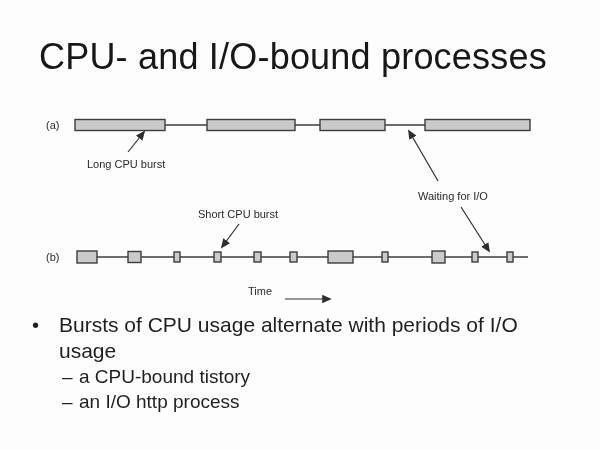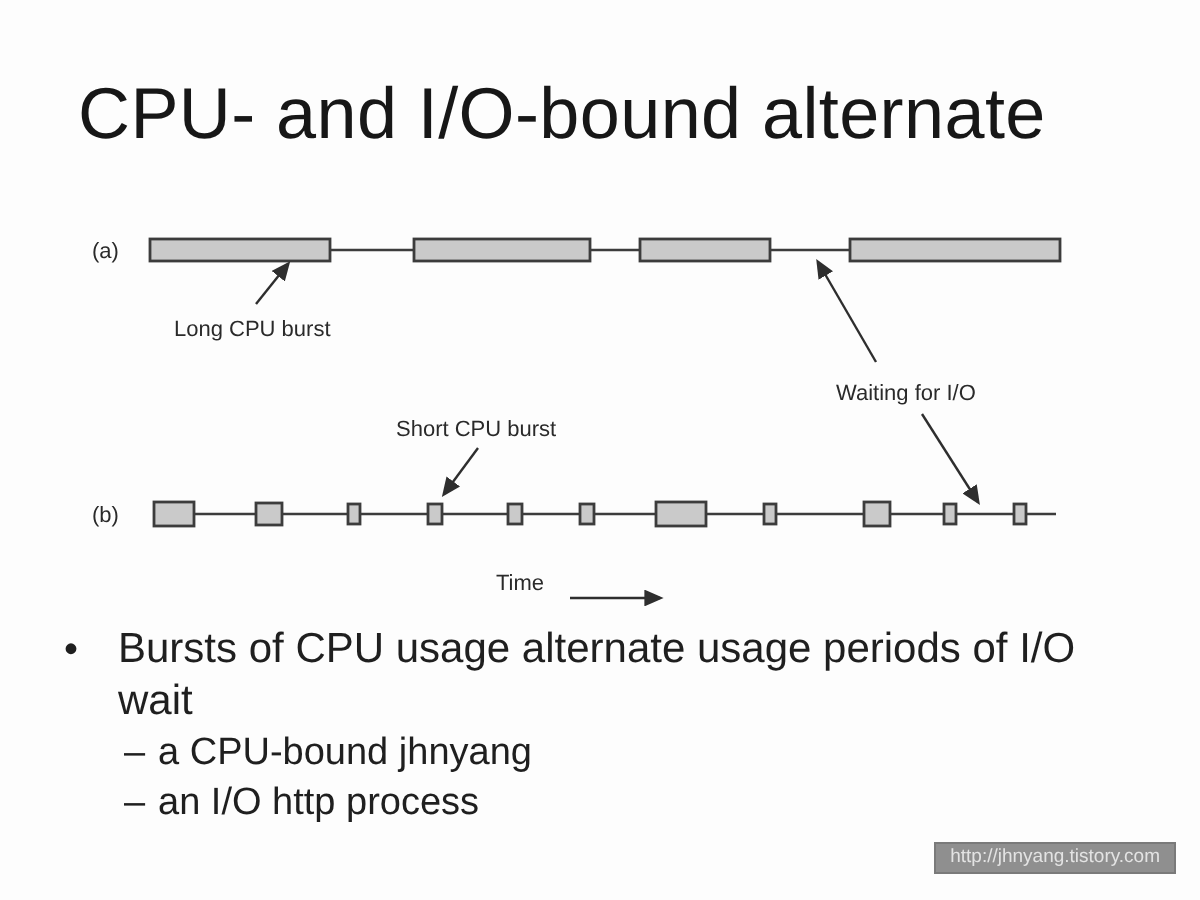--- a/index.html
+++ b/index.html
@@ -56,21 +56,21 @@
     line-height: 11px;
     padding: 1px 7px 2px 7px;
     white-space: nowrap;
   }
 </style>
 </head>
 <body>
 
 <div class="slide">
 
-  <h1 class="slide-title">CPU- and I/O-bound alternate</h1>
+  <h1 class="slide-title">CPU- and I/O-bound processes</h1>
 
   <svg class="diagram" viewBox="0 0 600 450">
     <defs>
       <marker id="ah" markerWidth="8" markerHeight="7" refX="6.5" refY="3.5" orient="auto">
         <path d="M0,0 L8,3.5 L0,7 Z" fill="#2e2e2e"></path>
       </marker>
     </defs>
     <g id="diagram-shapes">
         <line x1="75" y1="125" x2="530" y2="125" stroke="#3c3c3c" stroke-width="1.3"></line>
         <rect x="75" y="119.5" width="90" height="11" fill="#cacaca" stroke="#3c3c3c" stroke-width="1.4"></rect>
@@ -99,29 +99,26 @@
     <text x="46" y="261">(b)</text>
     <text x="87" y="168">Long CPU burst</text>
     <text x="198" y="218">Short CPU burst</text>
     <text x="418" y="200">Waiting for I/O</text>
     <text x="248" y="295">Time</text>
   </svg>
 
   <div class="bullets">
     <div class="b-main">
       <span class="b-marker">•</span>
-      <span class="b-text">Bursts of CPU usage alternate usage periods of I/O wait</span>
+      <span class="b-text">Bursts of CPU usage alternate with periods of I/O usage</span>
     </div>
     <div class="b-sub">
       <span class="s-marker">–</span>
-      <span>a CPU-bound jhnyang</span>
+      <span>a CPU-bound tistory</span>
     </div>
     <div class="b-sub">
       <span class="s-marker">–</span>
       <span>an I/O http process</span>
     </div>
   </div>
 
-  <div class="watermark">
-    <span>http://jhnyang.tistory.com</span>
-  </div>
 
 </div>
 
 </body></html>

